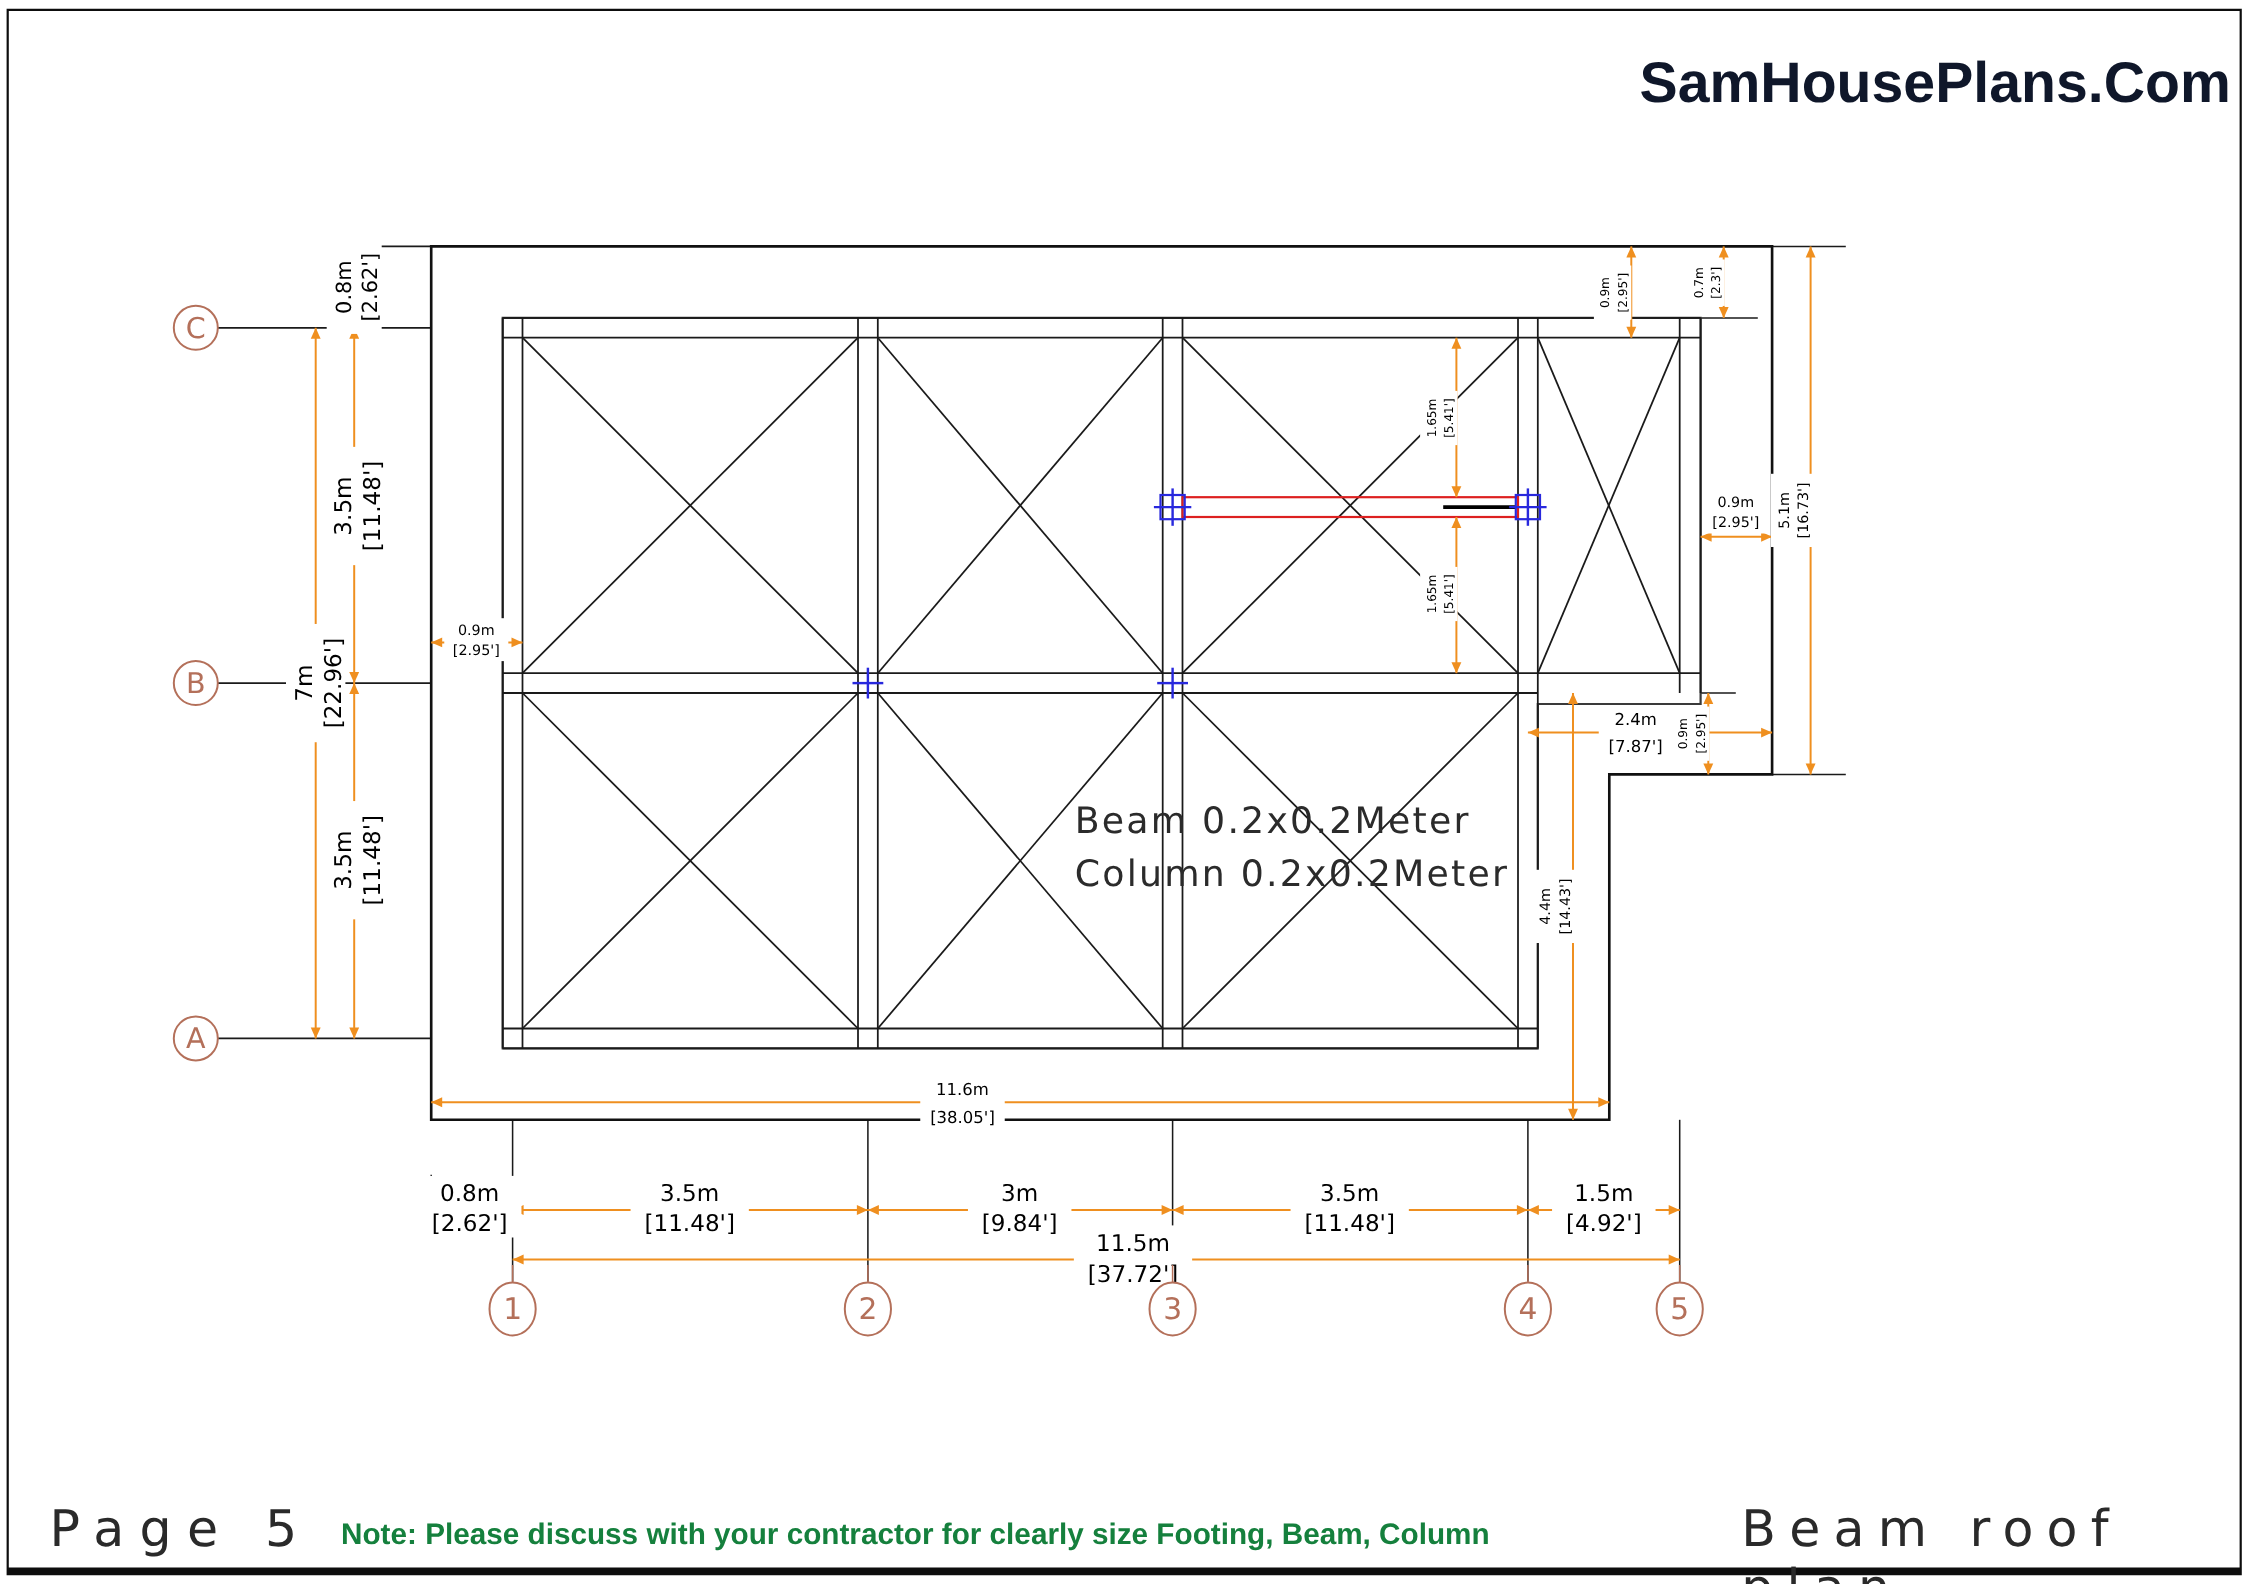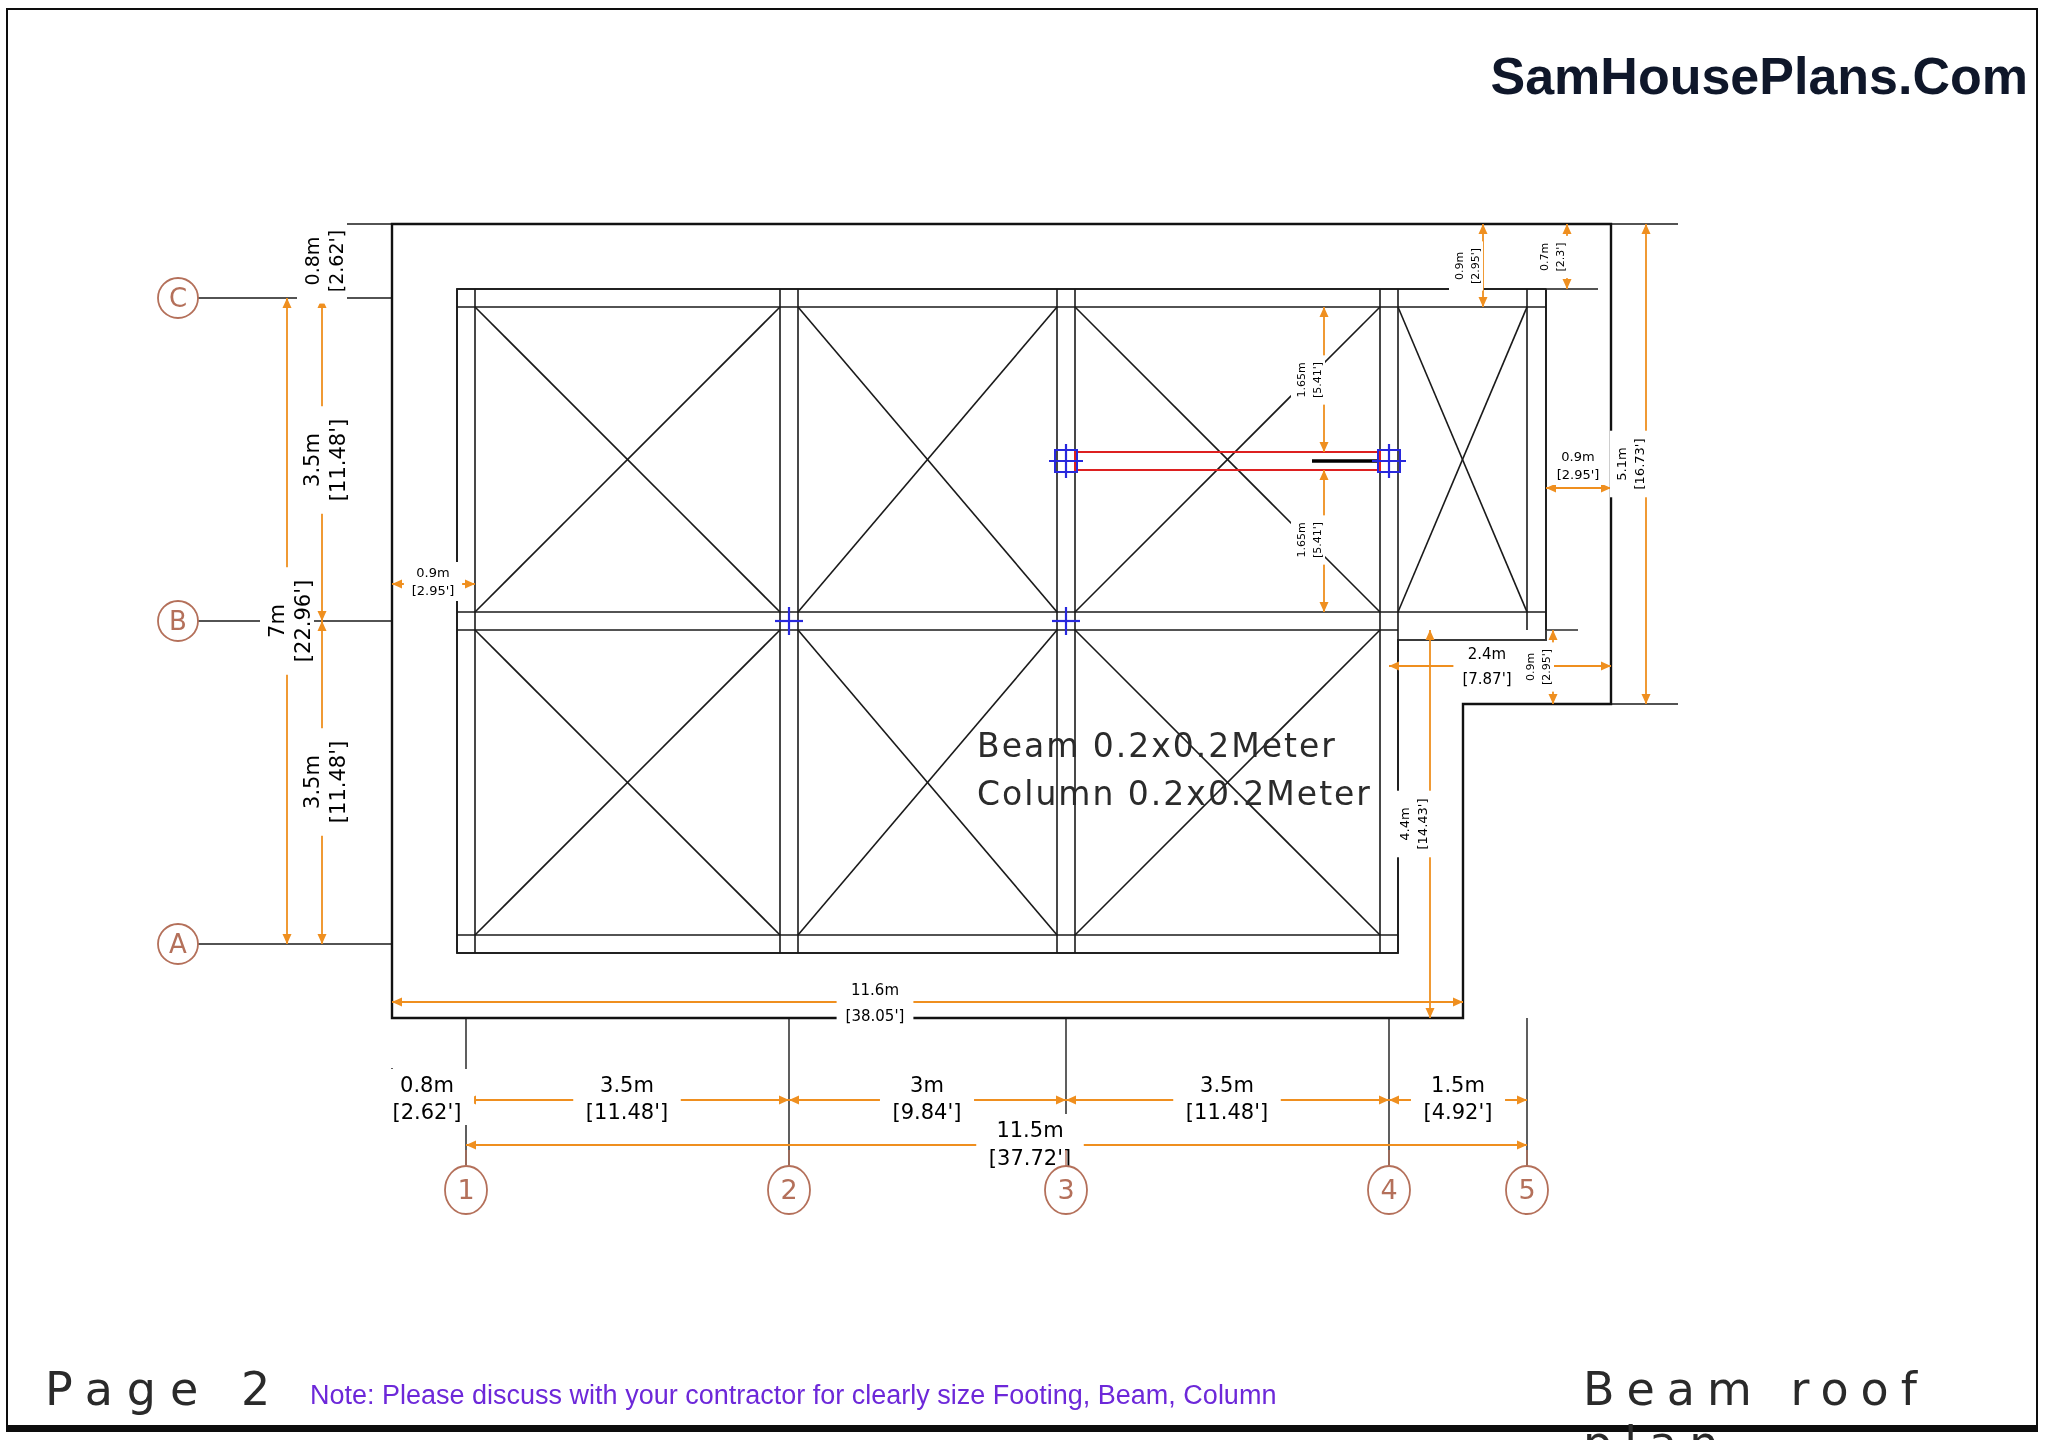--- a/index.html
+++ b/index.html
@@ -1,21 +1,21 @@
 <!DOCTYPE html>
 <html><head>
 <meta charset="utf-8">
 <style>
   html,body{margin:0;padding:0;background:#fff;}
   body{width:2048px;height:1440px;position:relative;font-family:"Liberation Sans",sans-serif;overflow:hidden;}
   .sheet-border{position:absolute;left:6px;top:8px;right:10px;bottom:8px;border:2px solid #0d0d0d;border-bottom-width:7px;pointer-events:none;}
   #drawing{position:absolute;left:0;top:0;width:2048px;height:1440px;}
   .site-title{position:absolute;top:46px;right:20px;font-size:52px;font-weight:600;color:#0f172a;letter-spacing:0px;font-family:"Liberation Sans",sans-serif;}
   .footer-page{position:absolute;left:45px;top:1362px;font-size:46px;font-weight:400;color:#2a2a2a;letter-spacing:14px;font-family:"DejaVu Sans",sans-serif;}
-  .footer-note{position:absolute;left:310px;top:1380px;font-size:27px;font-weight:400;color:#6d28d9;font-family:"Liberation Sans",sans-serif;}
+  .footer-note{position:absolute;left:310px;top:1380px;font-size:27px;font-weight:700;color:#15803d;font-family:"Liberation Sans",sans-serif;}
   .footer-title{position:absolute;left:1583px;top:1362px;font-size:46px;font-weight:400;color:#2a2a2a;letter-spacing:12px;font-family:"DejaVu Sans",sans-serif;}
   svg text{font-family:"DejaVu Sans",sans-serif;}
 </style>
 </head>
 <body>
 
 <div class="sheet-border"></div>
 
 <div id="drawing"><svg width="2048" height="1440" viewBox="0 0 2048 1440" xmlns="http://www.w3.org/2000/svg">
       <g>
@@ -264,15 +264,15 @@
         <ellipse cx="1527" cy="1190" rx="21" ry="24" fill="#fff" stroke="#b4705a" stroke-width="1.8"></ellipse>
         <text x="1527" y="1199" font-size="27" fill="#b4705a" text-anchor="middle" letter-spacing="0">5</text>
       </g>
       <g>
         <text x="977" y="757" font-size="33" fill="#2b2b2b" letter-spacing="2">Beam  0.2x0.2Meter</text>
         <text x="977" y="805" font-size="33" fill="#2b2b2b" letter-spacing="2">Column  0.2x0.2Meter</text>
       </g>
     </svg></div>
 
 <div class="site-title">SamHousePlans.Com</div>
-<div class="footer-page">Page 2</div>
+<div class="footer-page">Page 5</div>
 <div class="footer-note">Note: Please discuss with your contractor for clearly size Footing, Beam, Column</div>
 <div class="footer-title">Beam roof plan</div>
 
 </body></html>

